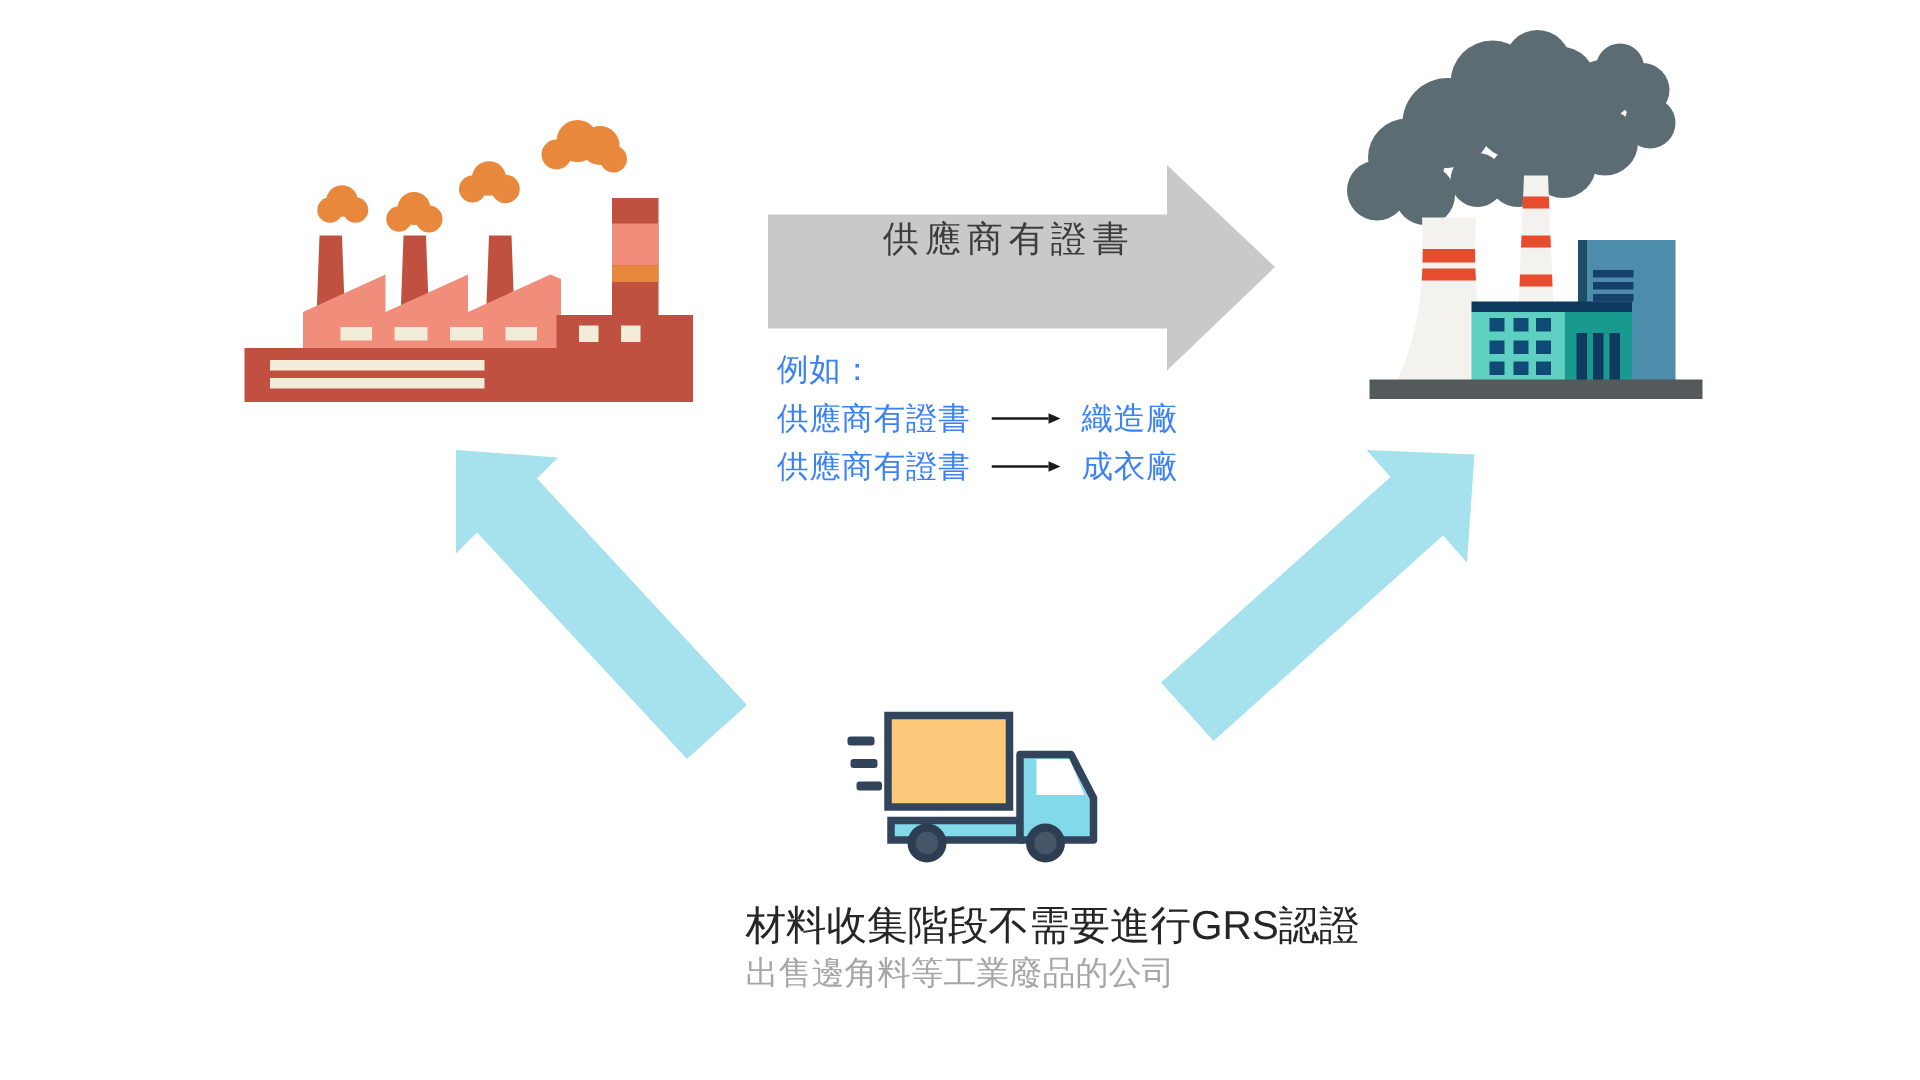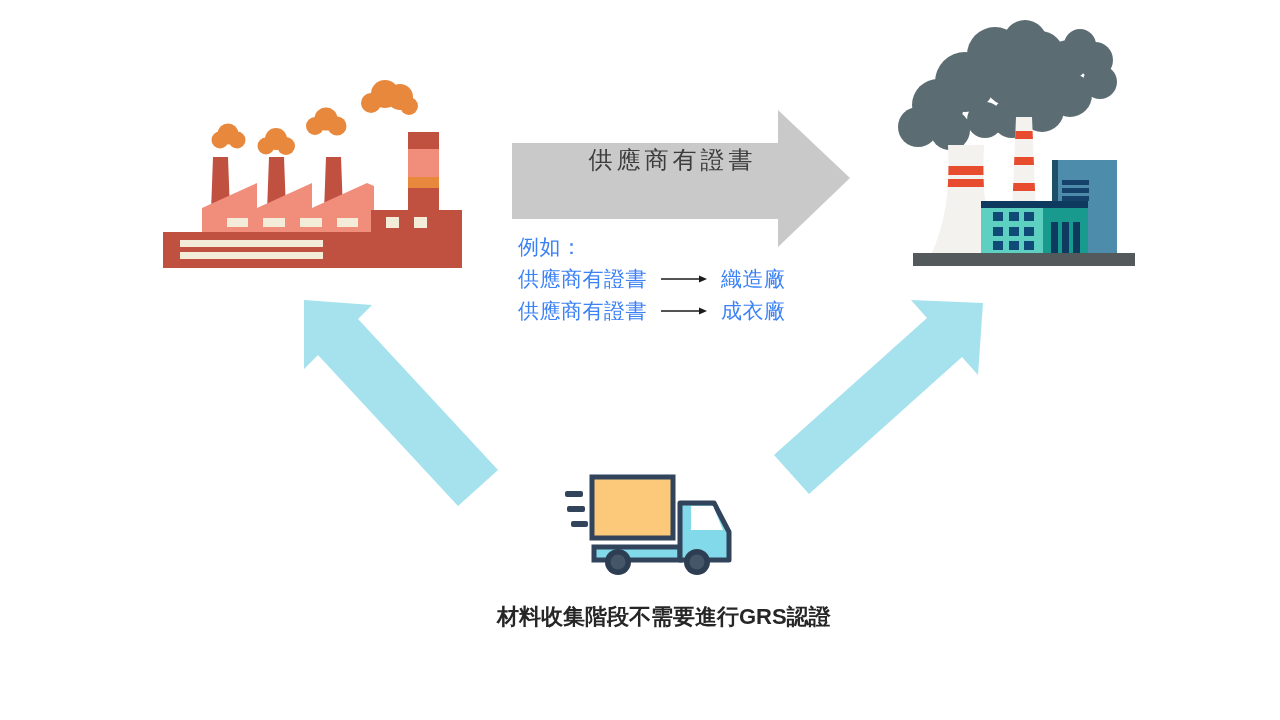--- a/index.html
+++ b/index.html
@@ -13,21 +13,21 @@
     left:500px;top:142px;width:345px;text-align:center;
     font-size:24px;line-height:35px;letter-spacing:4px;color:#3d3d3d;
   }
   .example-block{
     left:518px;top:231px;color:#3b82f6;font-size:21px;letter-spacing:0.5px;
   }
   .example-block .intro{height:32px;line-height:32px;}
   .ex-row{display:flex;align-items:center;height:32px;}
   .ex-arrow{margin:0 14px;}
   .bottom-block{left:497px;top:601px;font-size:22px;line-height:32px;color:#a6a6a6;}
-  .bottom-block .title{font-size:22px;color:#262626;font-weight:bold;}
+  .bottom-block .title{font-size:27px;color:#262626;}
 </style>
 </head>
 <body>
 
 <div class="canvas">
 
   <svg class="abs" style="left:295px;top:293px" width="210" height="222" viewBox="295 293 210 222">
     <polygon points="304,300 372,305 358,319 498,470 458,506 318,355 304,369" fill="#a5e2ee"></polygon>
   </svg>
 
@@ -189,15 +189,16 @@
       <svg class="ex-arrow" width="46" height="10" viewBox="0 0 46 10">
         <line x1="0" y1="5" x2="38" y2="5" stroke="#1a1a1a" stroke-width="1.6"></line>
         <polygon points="38,1.5 46,5 38,8.5" fill="#1a1a1a"></polygon>
       </svg>
       <span>成衣廠</span>
     </div>
   </div>
 
   <div class="abs bottom-block">
     <div class="title">材料收集階段不需要進行GRS認證</div>
+    <div>出售邊角料等工業廢品的公司</div>
   </div>
 
 </div>
 
 </body></html>

